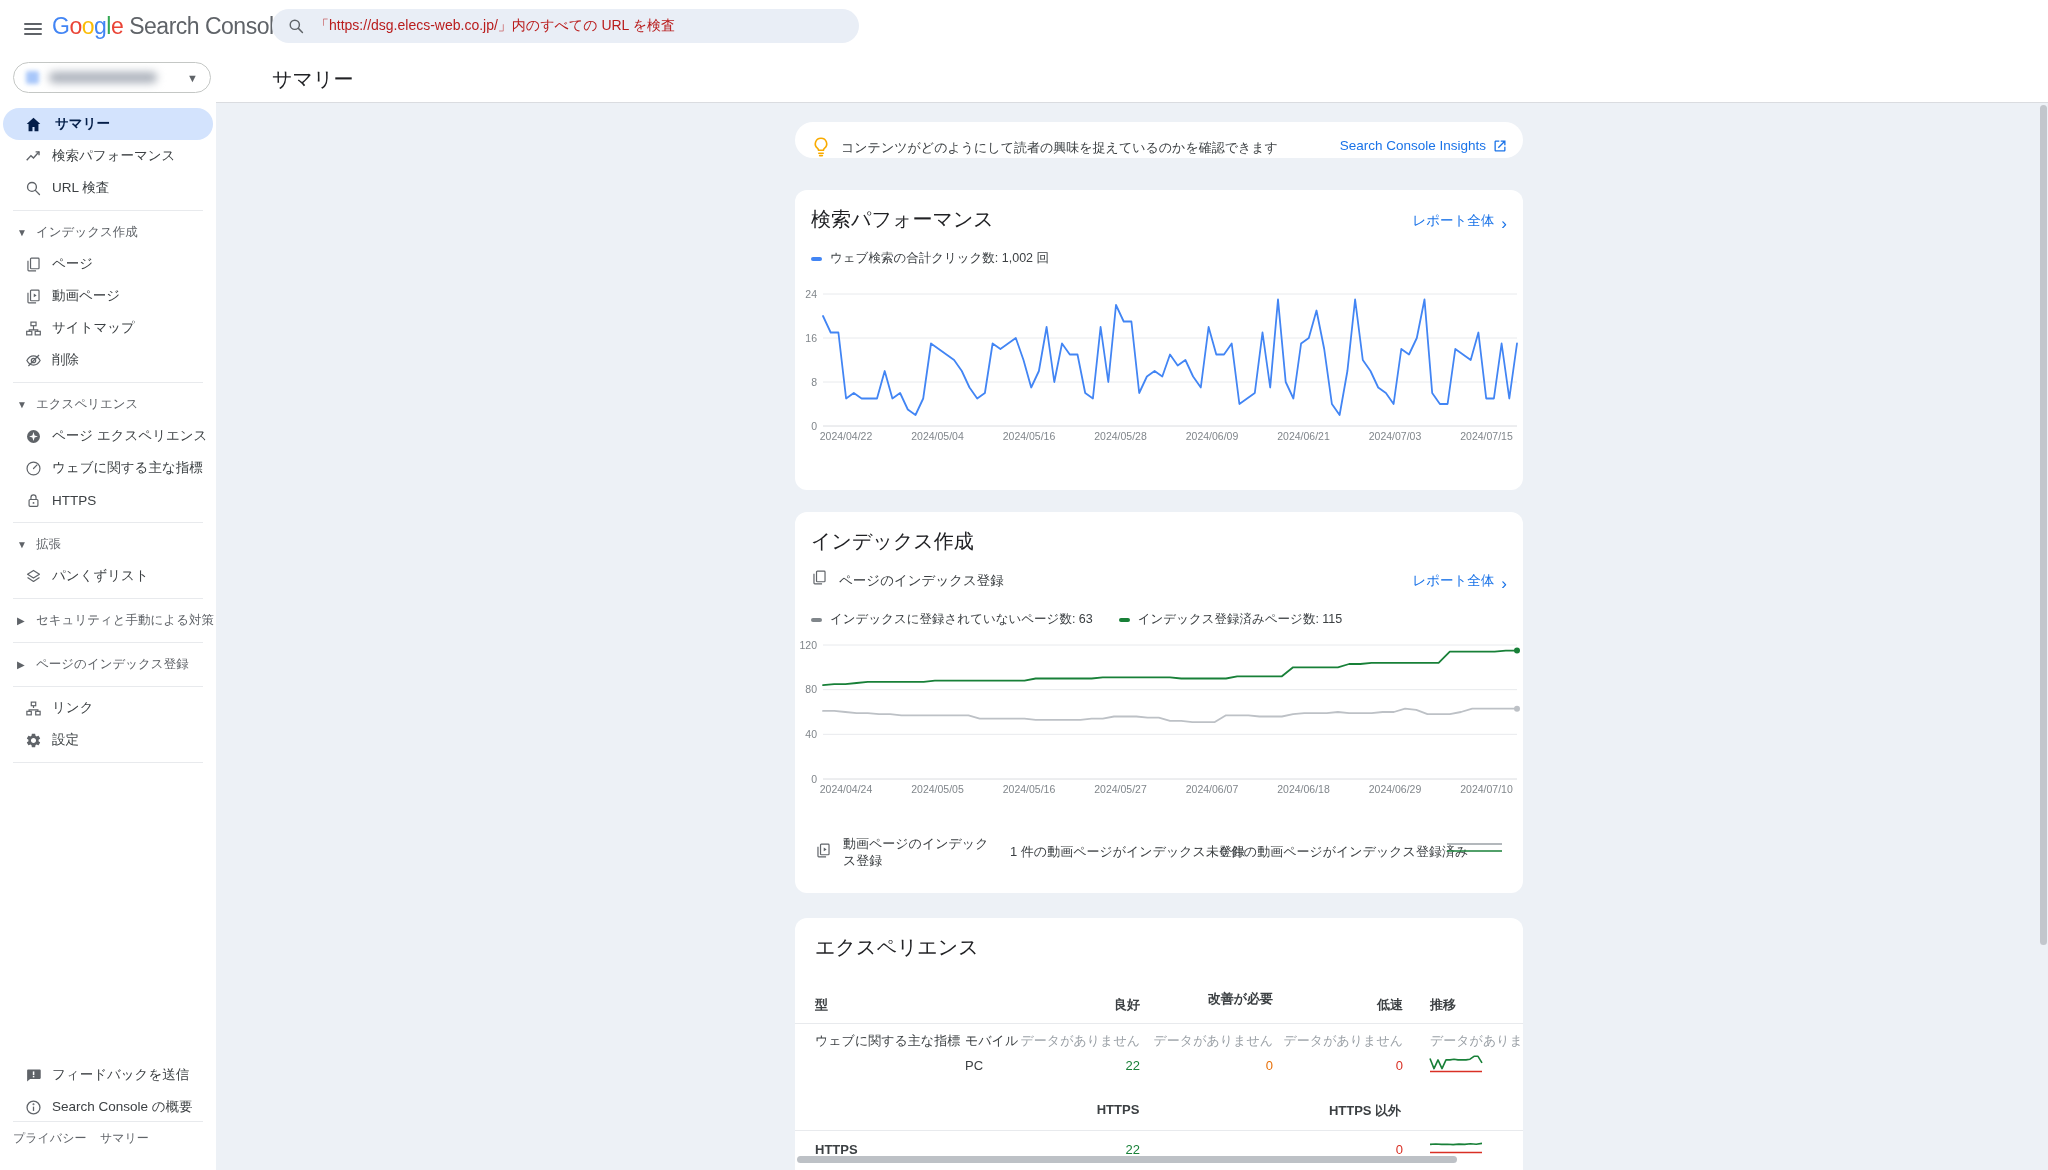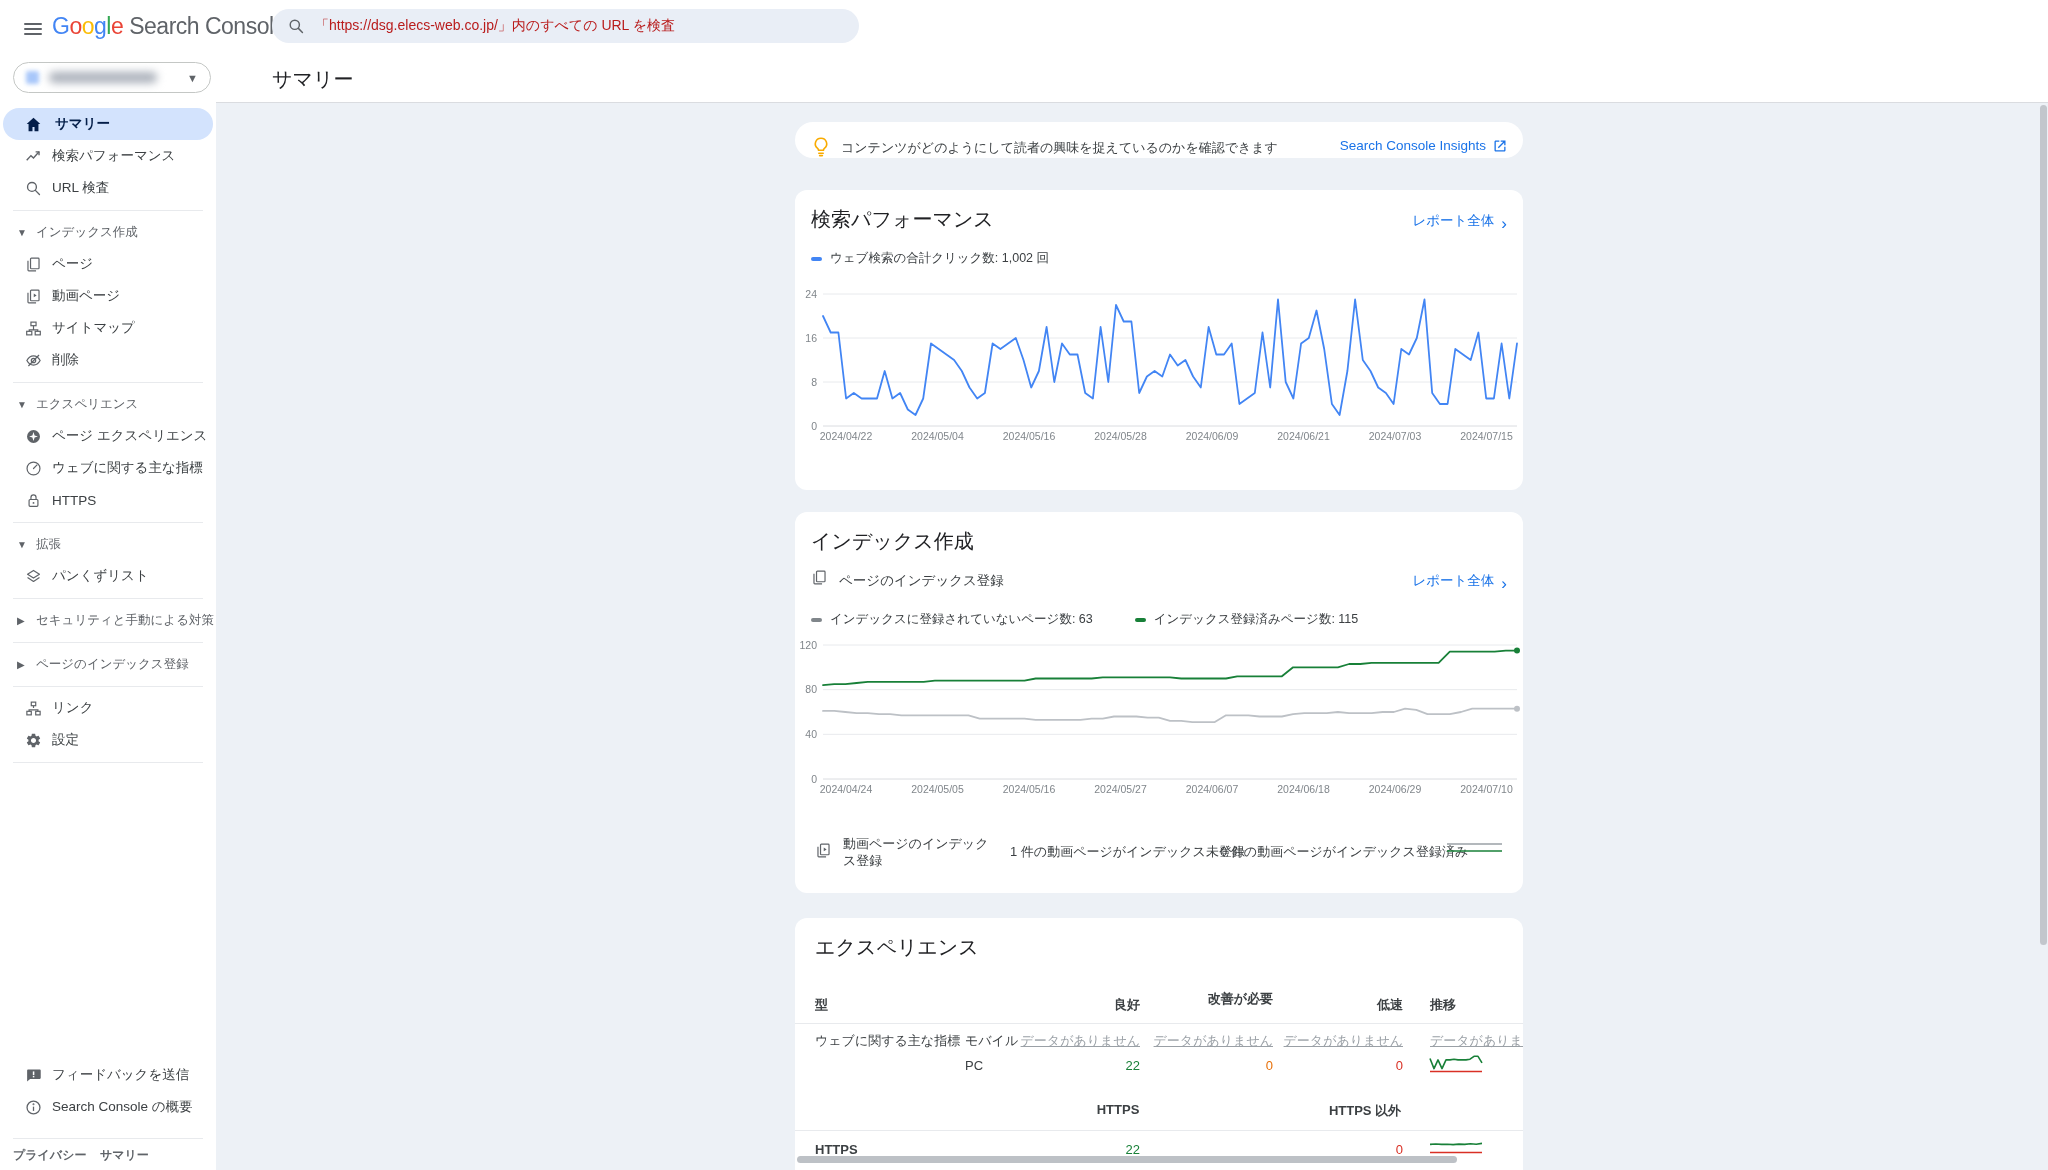--- a/index.html
+++ b/index.html
@@ -36,21 +36,21 @@
   .sb-item .sb-lb { position:absolute; left:52px; font-size:13.5px; color:#3c4043; white-space:nowrap; }
   .sb-item.sel { background:#d3e3fd; margin-left:3px; margin-right:3px; border-radius:16px; }
   .sb-item.sel .sb-lb { color:#041e49; font-weight:700; }
   .sb-item.sel .sb-ic { color:#041e49; left:21px; }
   .sb-sec { position:relative; height:32px; display:flex; align-items:center; cursor:pointer; }
   .sb-sec .arr { position:absolute; left:17px; color:#5f6368; font-size:10px; }
   .sb-sec .sb-lb { position:absolute; left:36px; font-size:12.5px; color:#5f6368; white-space:nowrap; }
   .sb-div { height:12px; position:relative; }
   .sb-div:after { content:""; position:absolute; left:13px; right:13px; top:6px; height:1px; background:#e8eaed; }
   .sb-footer { position:absolute; left:0; top:1059px; width:216px; background:#fff; z-index:4; }
-  .sb-privacy { position:relative; height:24px; margin-top:20px;font-weight:bold; }
+  .sb-privacy { position:relative; height:24px; margin-top:3px; }
   .sb-privacy:before { content:""; position:absolute; left:13px; right:13px; top:-5px; height:1px; background:#e8eaed; }
   .sb-privacy a { position:absolute; top:4px; font-size:12px; color:#5f6368; text-decoration:none; cursor:pointer; }
 
   
   .content { position:absolute; left:216px; top:103px; right:0; bottom:0; background:#edf1f6; overflow:hidden; }
   .card { position:absolute; left:579px; width:728px; background:#fff; border-radius:12px; }
   .card-title { position:absolute; left:16px; top:16px; font-size:20px; color:#202124; font-weight:400; }
   .rlink { position:absolute; right:16px; display:flex; align-items:flex-end; color:#1a73e8; font-size:13.5px; cursor:pointer; white-space:nowrap; }
   .rlink .chev { font-size:17px; margin-left:7px; line-height:13px; }
   .legend { display:flex; align-items:center; font-size:12.5px; color:#3c4043; white-space:nowrap; }
@@ -61,21 +61,21 @@
   
   .banner { top:19px; height:36px; border-radius:18px; display:block; }
   .banner .btext { position:absolute; left:46px; top:17px; font-size:13px; color:#3c4043; }
   .banner .blink { position:absolute; right:16px; top:16px; display:flex; align-items:center; color:#1a73e8; font-size:13.5px; font-weight:500; cursor:pointer; }
   .bulb { position:absolute; left:16px; top:14px; }
 
   
   .exp-h { font-size:13px; color:#3c4043; font-weight:700; }
   .tcell { position:absolute; font-size:13px; white-space:nowrap; }
   .t-right { text-align:right; }
-  .nodata { color:#9aa0a6;text-decoration:underline; }
+  .nodata { color:#9aa0a6; }
   .exp-div { position:absolute; left:0; right:0; height:1px; background:#e8eaed; }
   .v-good { color:#188038; }
   .v-warn { color:#e8710a; }
   .v-bad { color:#d93025; }
   .hscroll { position:absolute; left:2px; top:238px; width:660px; height:7px; border-radius:4px; background:#bdc1c6; cursor:pointer; }
 
   
   .vscroll { position:absolute; right:0; top:103px; width:9px; bottom:0; background:#edf1f6; z-index:7; }
   .vscroll .thumb { position:absolute; right:1px; top:2px; width:7px; height:840px; border-radius:4px; background:#c2c6cc; cursor:pointer; }
 </style>
@@ -355,21 +355,21 @@
         <svg width="17" height="17" viewBox="0 0 20 20" fill="none" stroke="#5f6368" stroke-width="1.4">
             <rect x="6.5" y="2.5" width="10" height="12.5" rx="1"></rect>
             <path d="M3.5 5.5v11c0 .6.4 1 1 1h8.5"></path>
           </svg>
       </div>
       <div class="abs" style="left:44px;top:60px;font-size:13.5px;color:#3c4043">ページのインデックス登録</div>
       <div class="rlink" style="top:60px">
         <span>レポート全体</span>
           <span class="chev">›</span>
       </div>
-      <div style="position:absolute;left:16px;top:99px;display:flex;gap:42px">
+      <div style="position:absolute;left:16px;top:99px;display:flex;gap:26px">
         <span class="legend">
           <span class="dash" style="background:#80868b"></span>
           <span>インデックスに登録されていないページ数: 63</span>
         </span>
         <span class="legend">
           <span class="dash" style="background:#188038"></span>
           <span>インデックス登録済みページ数: 115</span>
         </span>
       </div>
       <svg id="index-chart" class="chart-svg" style="top:120px" width="728" height="175">

